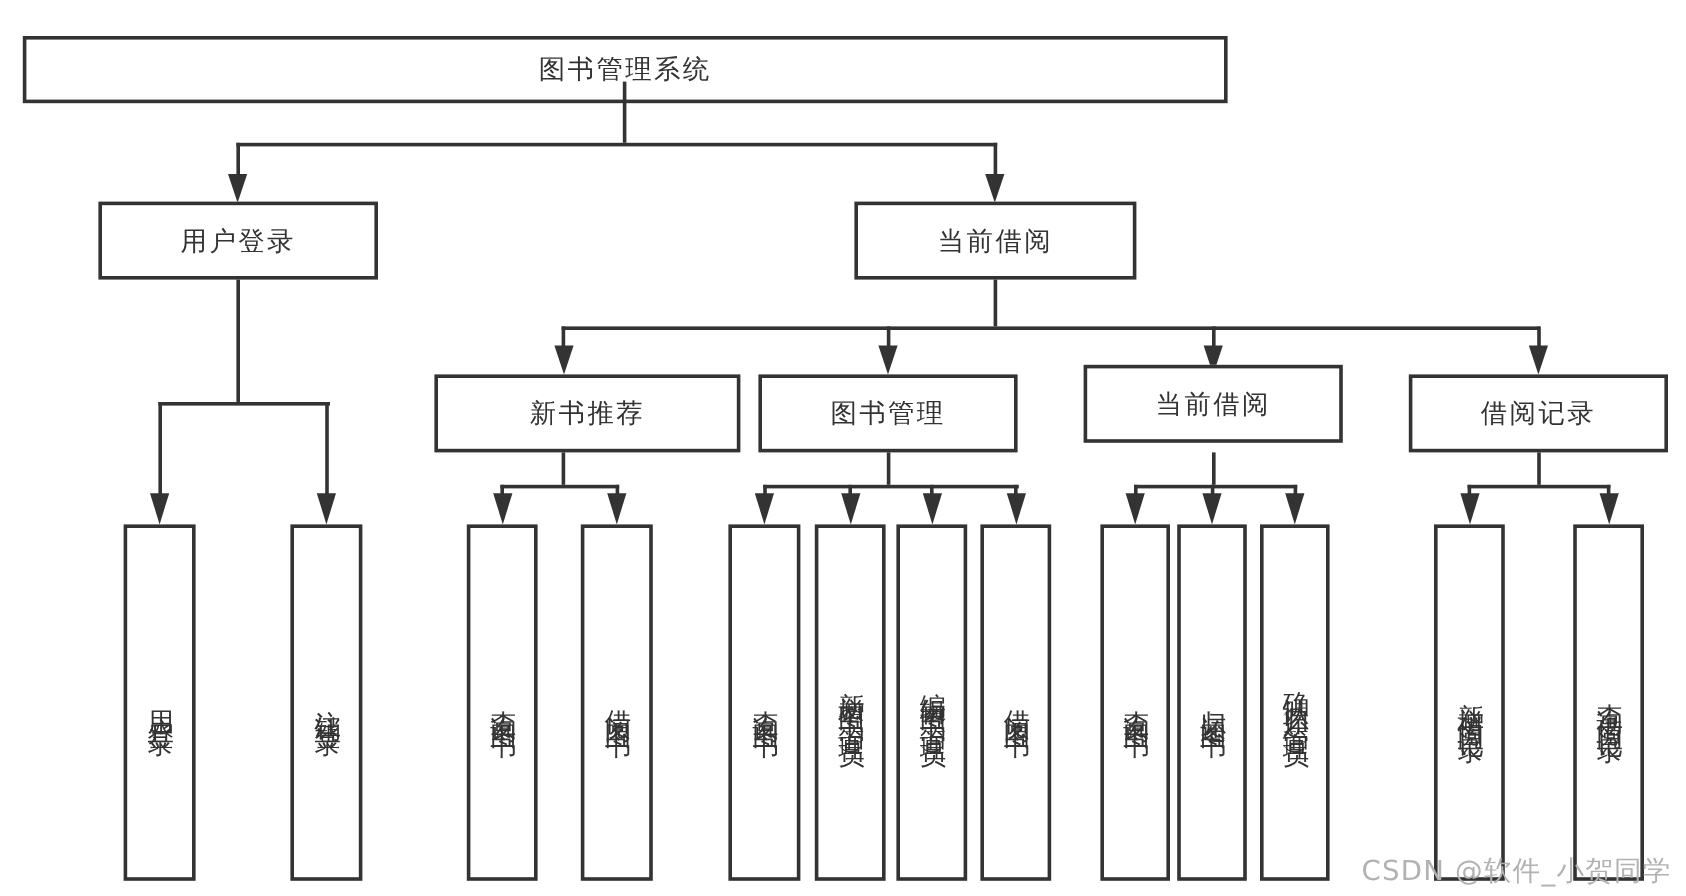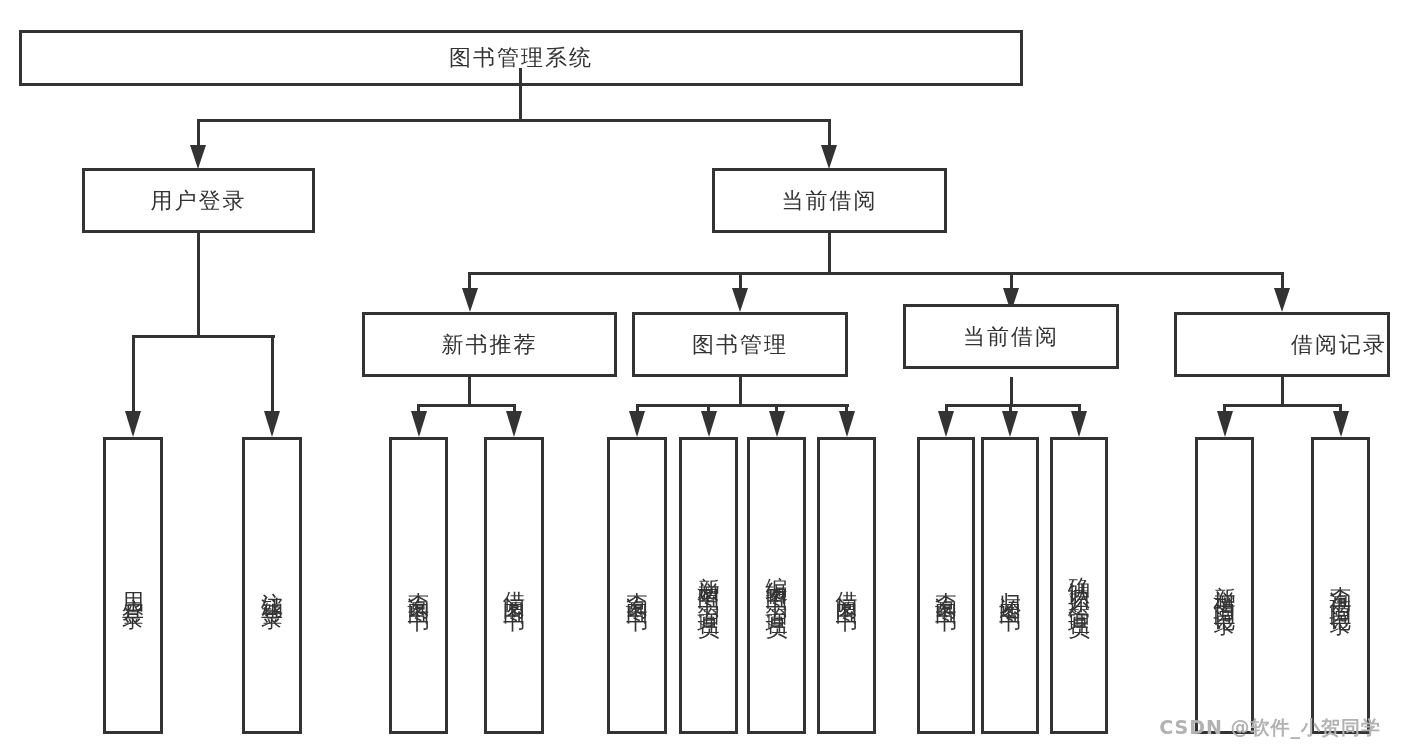--- a/index.html
+++ b/index.html
@@ -32,23 +32,23 @@
   }
   .v{position:absolute; width:3px; background:var(--line);}
   .h{position:absolute; height:3px; background:var(--line);}
   .ah{
     position:absolute; width:0; height:0;
     border-left:8px solid transparent; border-right:8px solid transparent;
     border-top:26px solid var(--line);
   }
   .ah24{border-top-width:24px;}
   #watermark{
-    position:absolute; right:24px; bottom:6px;
-    font-size:19px; color:var(--watermark); letter-spacing:1px;
-    z-index:5; white-space:nowrap;font-weight:bold;
+    position:absolute; right:12px; bottom:6px;
+    font-size:23px; color:var(--watermark); letter-spacing:1px;
+    z-index:5; white-space:nowrap;
   }
 </style>
 </head>
 <body>
 
 <div id="canvas">
 
   <div class="box" style="left:19px;top:30px;width:1004px;height:56px;">
     <span>图书管理系统</span>
   </div>
@@ -87,21 +87,21 @@
 
   <div class="box" style="left:362px;top:312px;width:255px;height:65px;">
     <span>新书推荐</span>
   </div>
   <div class="box" style="left:632px;top:312px;width:216px;height:65px;">
     <span>图书管理</span>
   </div>
   <div class="box" style="left:903px;top:304px;width:216px;height:65px;">
     <span>当前借阅</span>
   </div>
-  <div class="box" style="left:1174px;top:312px;width:216px;height:65px;justify-content:flex-end;">
+  <div class="box" style="left:1174px;top:312px;width:216px;height:65px;">
     <span>借阅记录</span>
   </div>
 
   <div class="v" style="left:468px;top:377px;height:27px;"></div>
   <div class="h" style="left:417px;top:404px;width:99px;"></div>
   <div class="v" style="left:417px;top:404px;height:9px;"></div>
   <div class="ah" style="left:410.5px;top:411px;"></div>
   <div class="v" style="left:512.5px;top:404px;height:9px;"></div>
   <div class="ah" style="left:506px;top:411px;"></div>
 

